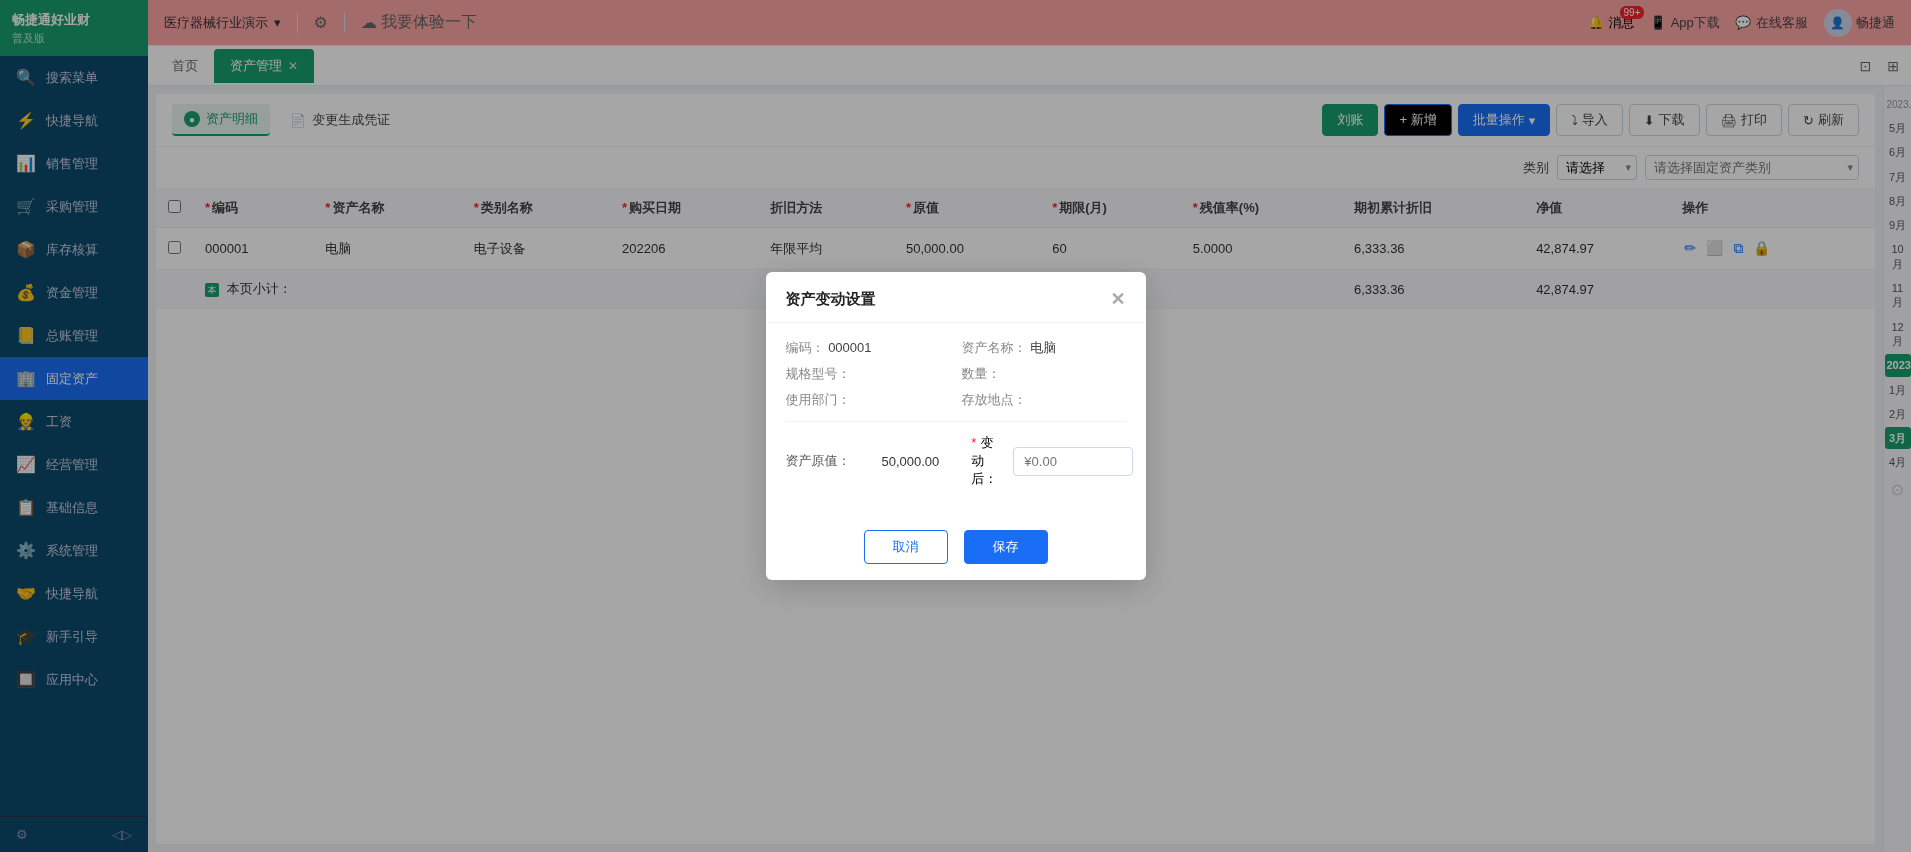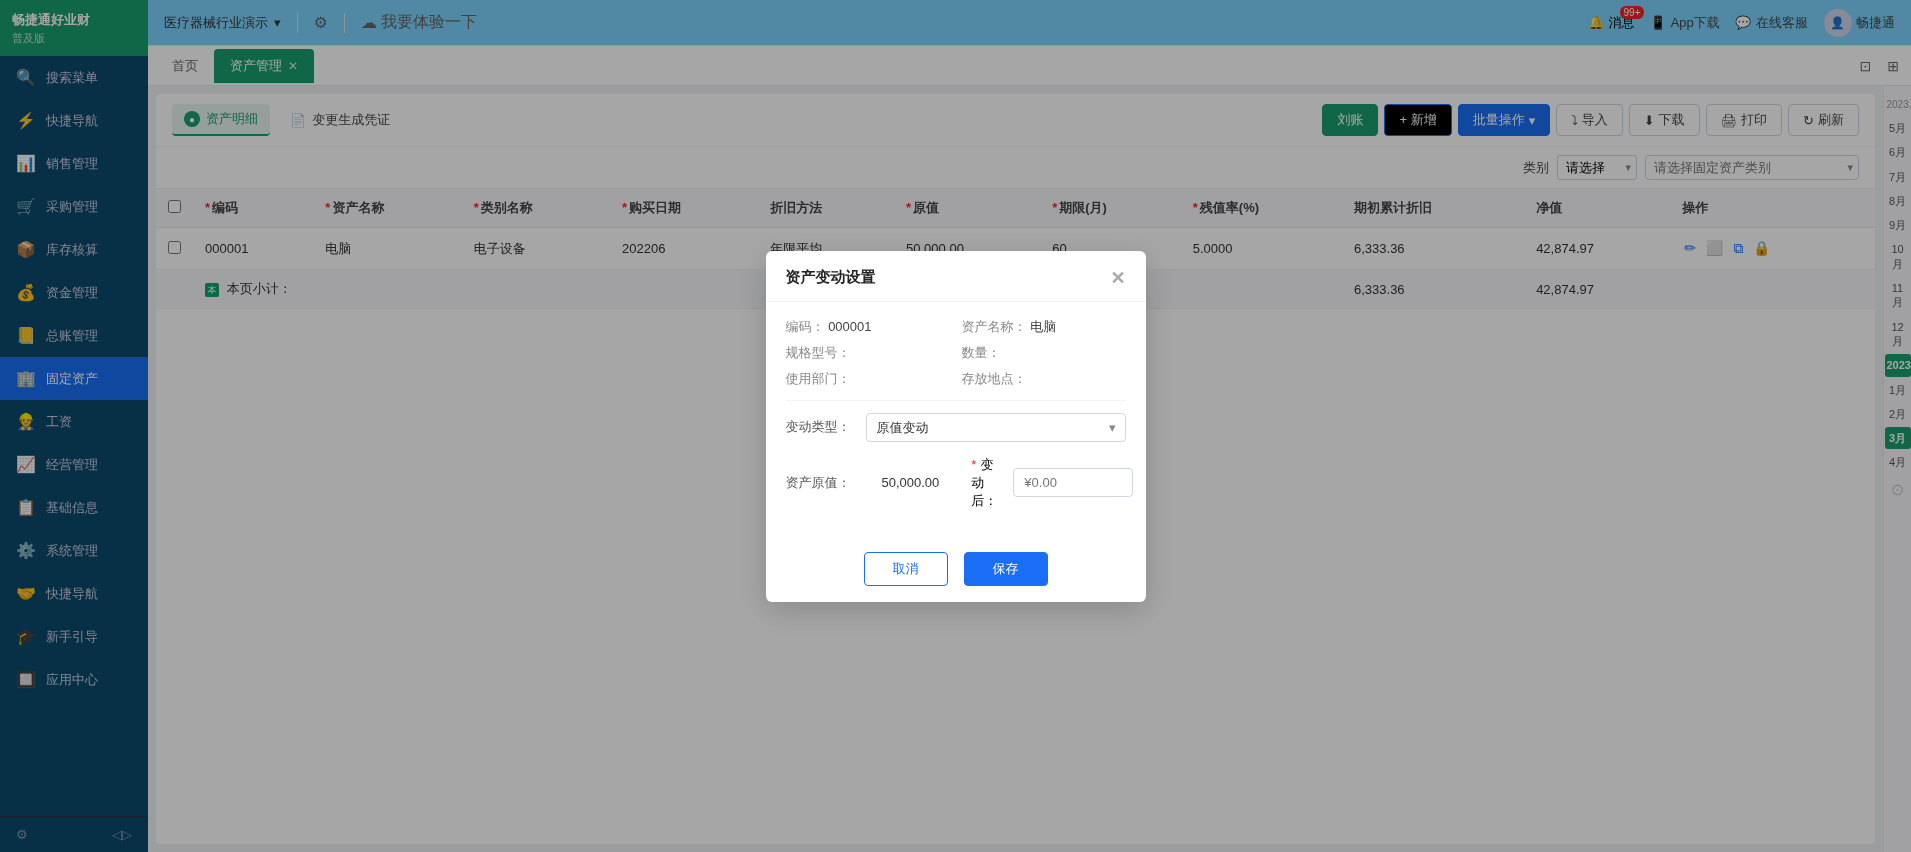--- a/index.html
+++ b/index.html
@@ -66,21 +66,21 @@
       flex: 1;
       display: flex;
       flex-direction: column;
       height: 100%;
       overflow: hidden;
       position: relative;
     }
 
     
     .topbar {
-      background: #7dd3fc;
+      background: #fca5a5;
       height: 46px;
       display: flex;
       align-items: center;
       padding: 0 16px;
       border-bottom: 1px solid #e8eaf0;
       gap: 12px;
       flex-shrink: 0;
     }
     .topbar-company {
       display: flex;
@@ -592,28 +592,20 @@
           <span></span>
         </div>
         <div class="modal-info-item">
           <span class="modal-info-label">存放地点：</span>
           <span></span>
         </div>
       </div>
 
       <div class="modal-divider"></div>
 
-      <div class="modal-field">
-        <span class="modal-field-label">变动类型：</span>
-        <div class="modal-select-wrap">
-          <select class="modal-select">
-            <option>原值变动</option>
-          </select>
-        </div>
-      </div>
 
       <div class="modal-field" style="align-items:center; gap:16px;">
         <span class="modal-field-label">资产原值：</span>
         <span class="modal-field-value">50,000.00</span>
         <span style="margin-left:16px;"><span class="modal-required">*</span><span>变动后：</span></span>
         <input class="modal-input placeholder" type="text" style="max-width: 120px;" placeholder="¥0.00">
       </div>
     </div>
     <div class="modal-footer">
       <button class="modal-btn-cancel">取消</button>

